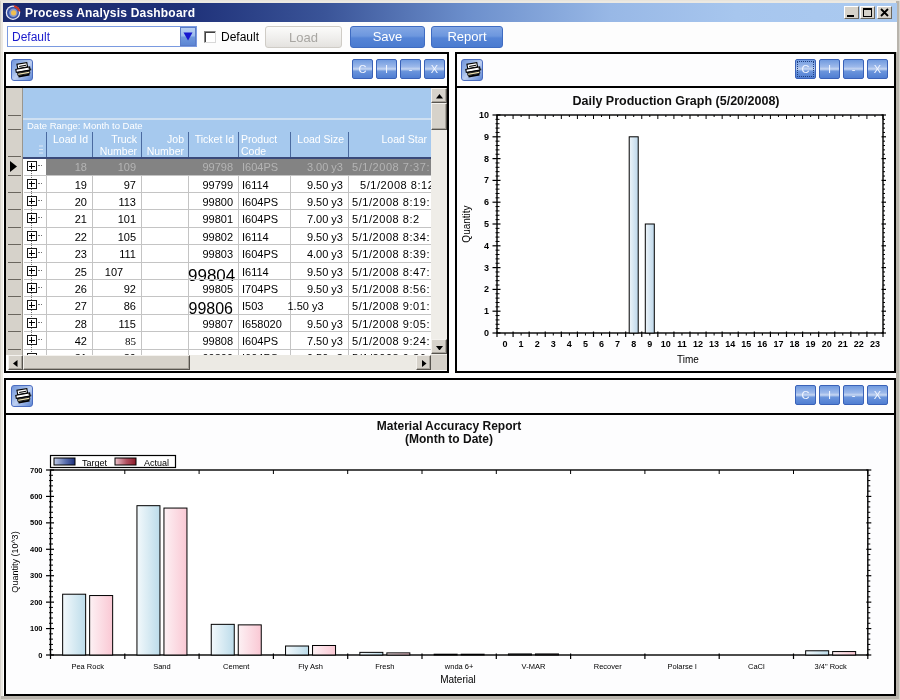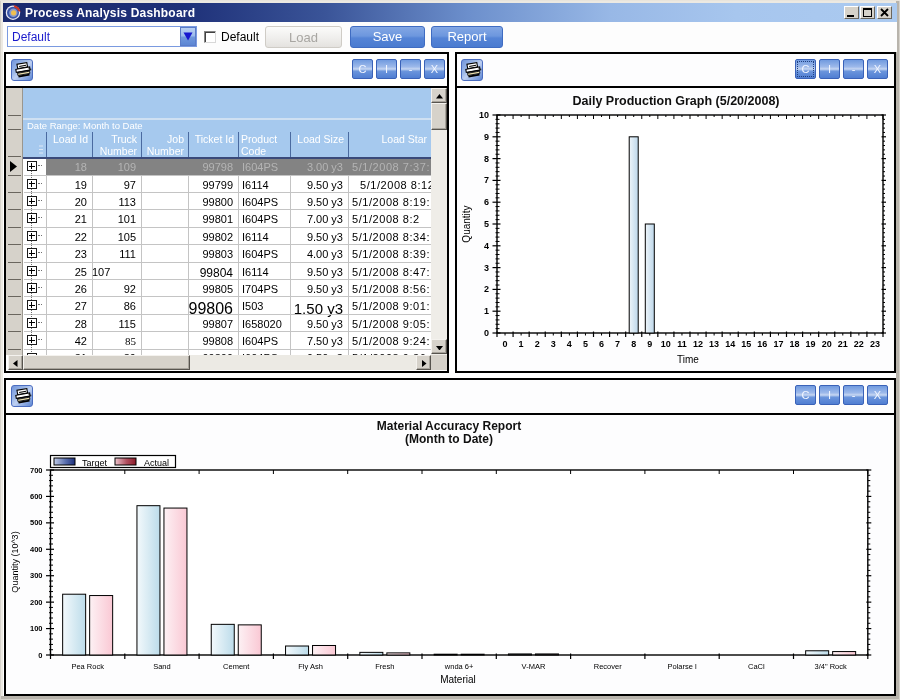--- a/index.html
+++ b/index.html
@@ -176,22 +176,22 @@
     <div class="abs" style="left:238px;top:248.2px;width:52px;padding-left:4px;text-align:left;font-size:11px;color:#000;white-space:nowrap;overflow:hidden;">I604PS</div>
     <div class="abs" style="left:290px;top:248.2px;width:58px;padding-right:5px;text-align:right;font-size:11px;color:#000;white-space:nowrap;overflow:hidden;">4.00 y3</div>
     <div class="abs" style="left:348px;top:248.2px;width:83px;padding-left:4px;letter-spacing:0.55px;text-align:left;font-size:11px;color:#000;white-space:nowrap;overflow:hidden;">5/1/2008 8:39:</div>
     <div class="abs" style="left:24px;top:261.6px;width:407px;height:1px;background:#c4c4c4;"></div>
     <div class="abs" style="left:27px;top:248.2px;width:10px;height:10px;border:1px solid #1a1a1a;background:#fff;"></div>
     <div class="abs" style="left:29px;top:252.7px;width:6px;height:1px;background:#000;"></div>
     <div class="abs" style="left:31px;top:250.2px;width:1px;height:6px;background:#000;"></div>
     <div class="abs" style="left:38px;top:252.2px;width:4px;height:1px;border-top:1px dotted #707070;"></div>
     <div class="abs" style="left:31px;top:258.2px;width:1px;height:7px;border-left:1px dotted #707070;"></div>
     <div class="abs" style="left:46px;top:265.6px;width:46px;padding-right:5px;text-align:right;font-size:11px;color:#000;white-space:nowrap;overflow:hidden;">25</div>
-    <div class="abs" style="left:92px;top:265.6px;width:49px;padding-right:5px;text-align:left;font-size:11px;color:#000;white-space:nowrap;overflow:hidden;">107</div>
-    <div class="abs" style="left:188px;top:265.6px;width:50px;padding-right:5px;text-align:right;font-size:12px;color:#000;white-space:nowrap;overflow:hidden;">99804</div>
+    <div class="abs" style="left:92px;top:265.6px;width:49px;padding-right:5px;text-align:center;font-size:11px;color:#000;white-space:nowrap;overflow:hidden;">107</div>
+    <div class="abs" style="left:188px;top:265.6px;width:50px;padding-right:5px;text-align:right;font-size:17px;color:#000;white-space:nowrap;overflow:hidden;">99804</div>
     <div class="abs" style="left:238px;top:265.6px;width:52px;padding-left:4px;text-align:left;font-size:11px;color:#000;white-space:nowrap;overflow:hidden;">I6114</div>
     <div class="abs" style="left:290px;top:265.6px;width:58px;padding-right:5px;text-align:right;font-size:11px;color:#000;white-space:nowrap;overflow:hidden;">9.50 y3</div>
     <div class="abs" style="left:348px;top:265.6px;width:83px;padding-left:4px;letter-spacing:0.55px;text-align:left;font-size:11px;color:#000;white-space:nowrap;overflow:hidden;">5/1/2008 8:47:</div>
     <div class="abs" style="left:24px;top:279.0px;width:407px;height:1px;background:#c4c4c4;"></div>
     <div class="abs" style="left:27px;top:265.6px;width:10px;height:10px;border:1px solid #1a1a1a;background:#fff;"></div>
     <div class="abs" style="left:29px;top:270.1px;width:6px;height:1px;background:#000;"></div>
     <div class="abs" style="left:31px;top:267.6px;width:1px;height:6px;background:#000;"></div>
     <div class="abs" style="left:38px;top:269.6px;width:4px;height:1px;border-top:1px dotted #707070;"></div>
     <div class="abs" style="left:31px;top:275.6px;width:1px;height:7px;border-left:1px dotted #707070;"></div>
     <div class="abs" style="left:46px;top:283.0px;width:46px;padding-right:5px;text-align:right;font-size:11px;color:#000;white-space:nowrap;overflow:hidden;">26</div>
@@ -203,21 +203,21 @@
     <div class="abs" style="left:24px;top:296.4px;width:407px;height:1px;background:#c4c4c4;"></div>
     <div class="abs" style="left:27px;top:283.0px;width:10px;height:10px;border:1px solid #1a1a1a;background:#fff;"></div>
     <div class="abs" style="left:29px;top:287.5px;width:6px;height:1px;background:#000;"></div>
     <div class="abs" style="left:31px;top:285.0px;width:1px;height:6px;background:#000;"></div>
     <div class="abs" style="left:38px;top:287.0px;width:4px;height:1px;border-top:1px dotted #707070;"></div>
     <div class="abs" style="left:31px;top:293.0px;width:1px;height:7px;border-left:1px dotted #707070;"></div>
     <div class="abs" style="left:46px;top:300.4px;width:46px;padding-right:5px;text-align:right;font-size:11px;color:#000;white-space:nowrap;overflow:hidden;">27</div>
     <div class="abs" style="left:92px;top:300.4px;width:49px;padding-right:5px;text-align:right;font-size:11px;color:#000;white-space:nowrap;overflow:hidden;">86</div>
     <div class="abs" style="left:188px;top:300.4px;width:50px;padding-right:5px;text-align:right;font-size:16px;color:#000;white-space:nowrap;overflow:hidden;">99806</div>
     <div class="abs" style="left:238px;top:300.4px;width:52px;padding-left:4px;text-align:left;font-size:11px;color:#000;white-space:nowrap;overflow:hidden;">I503</div>
-    <div class="abs" style="left:290px;top:300.4px;width:58px;padding-right:5px;text-align:right;font-size:15px;color:#000;white-space:nowrap;overflow:hidden;">1.50 y3</div>
+    <div class="abs" style="left:279px;top:300.4px;width:58px;padding-right:5px;text-align:center;font-size:11px;color:#000;white-space:nowrap;overflow:hidden;">1.50 y3</div>
     <div class="abs" style="left:348px;top:300.4px;width:83px;padding-left:4px;letter-spacing:0.55px;text-align:left;font-size:11px;color:#000;white-space:nowrap;overflow:hidden;">5/1/2008 9:01:</div>
     <div class="abs" style="left:24px;top:313.8px;width:407px;height:1px;background:#c4c4c4;"></div>
     <div class="abs" style="left:27px;top:300.4px;width:10px;height:10px;border:1px solid #1a1a1a;background:#fff;"></div>
     <div class="abs" style="left:29px;top:304.9px;width:6px;height:1px;background:#000;"></div>
     <div class="abs" style="left:31px;top:302.4px;width:1px;height:6px;background:#000;"></div>
     <div class="abs" style="left:38px;top:304.4px;width:4px;height:1px;border-top:1px dotted #707070;"></div>
     <div class="abs" style="left:31px;top:310.4px;width:1px;height:7px;border-left:1px dotted #707070;"></div>
     <div class="abs" style="left:46px;top:317.8px;width:46px;padding-right:5px;text-align:right;font-size:11px;color:#000;white-space:nowrap;overflow:hidden;">28</div>
     <div class="abs" style="left:92px;top:317.8px;width:49px;padding-right:5px;text-align:right;font-size:11px;color:#000;white-space:nowrap;overflow:hidden;">115</div>
     <div class="abs" style="left:188px;top:317.8px;width:50px;padding-right:5px;text-align:right;font-size:11px;color:#000;white-space:nowrap;overflow:hidden;">99807</div>

